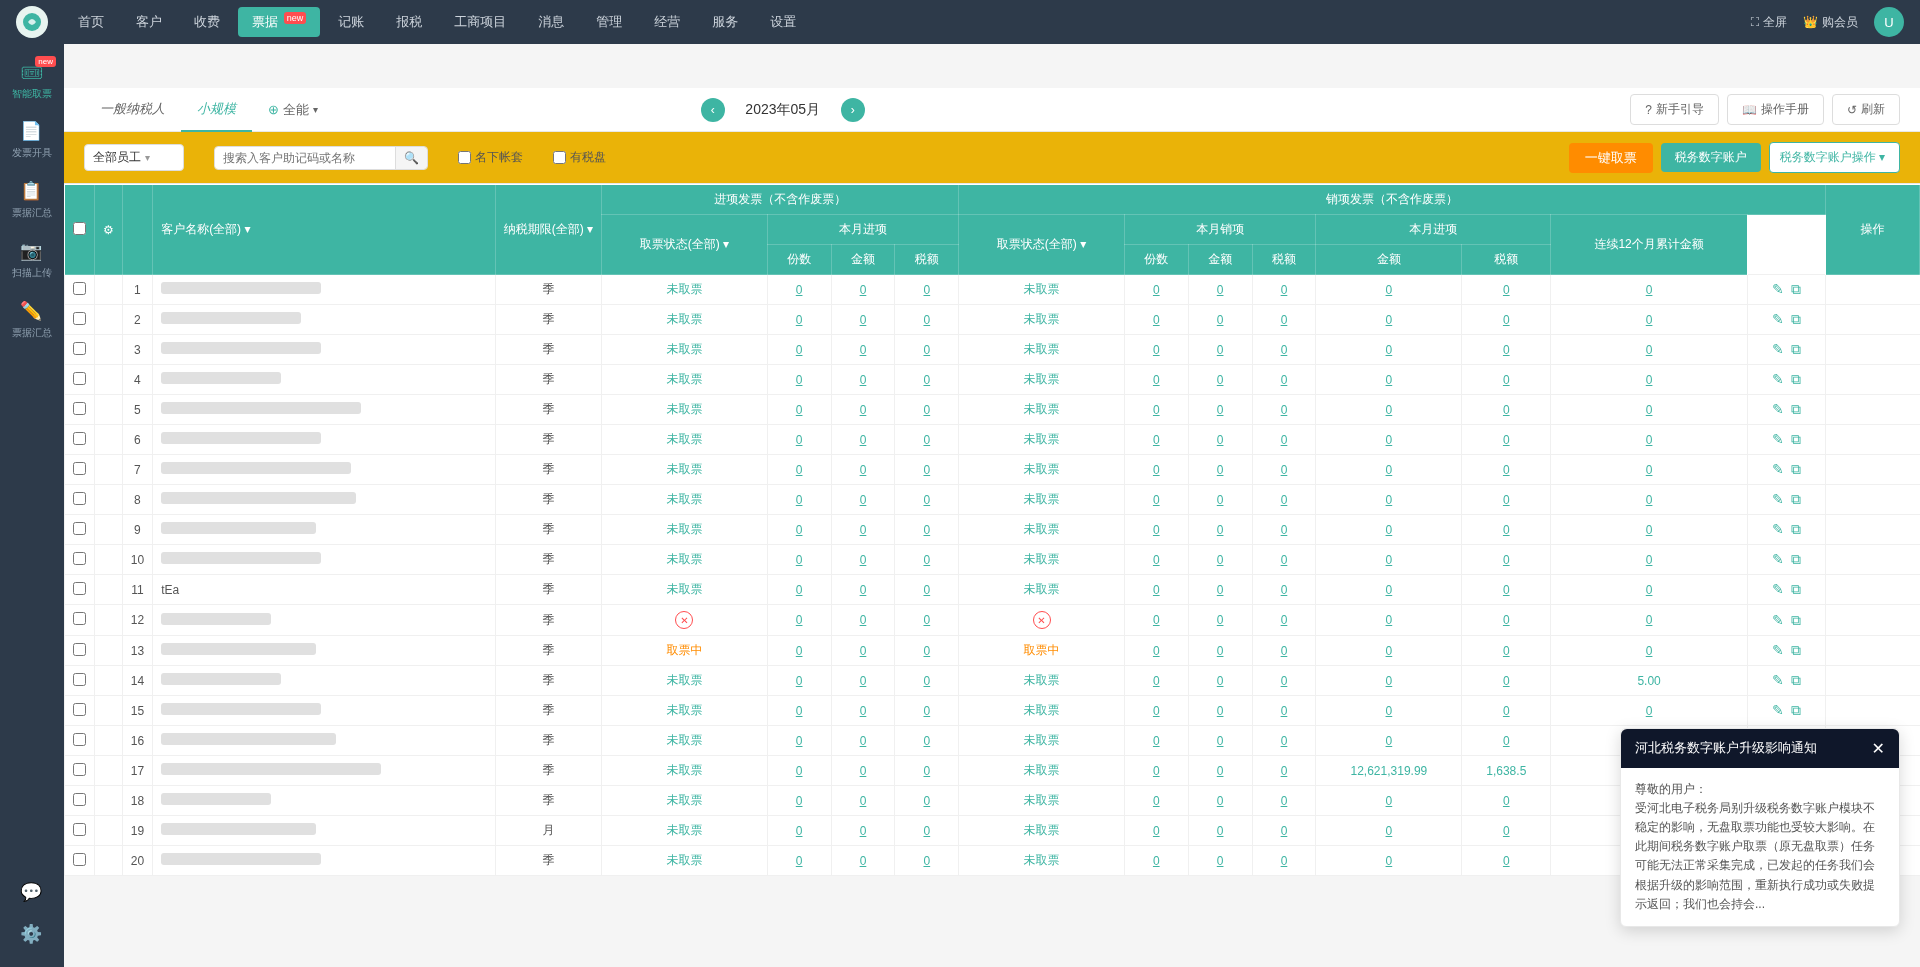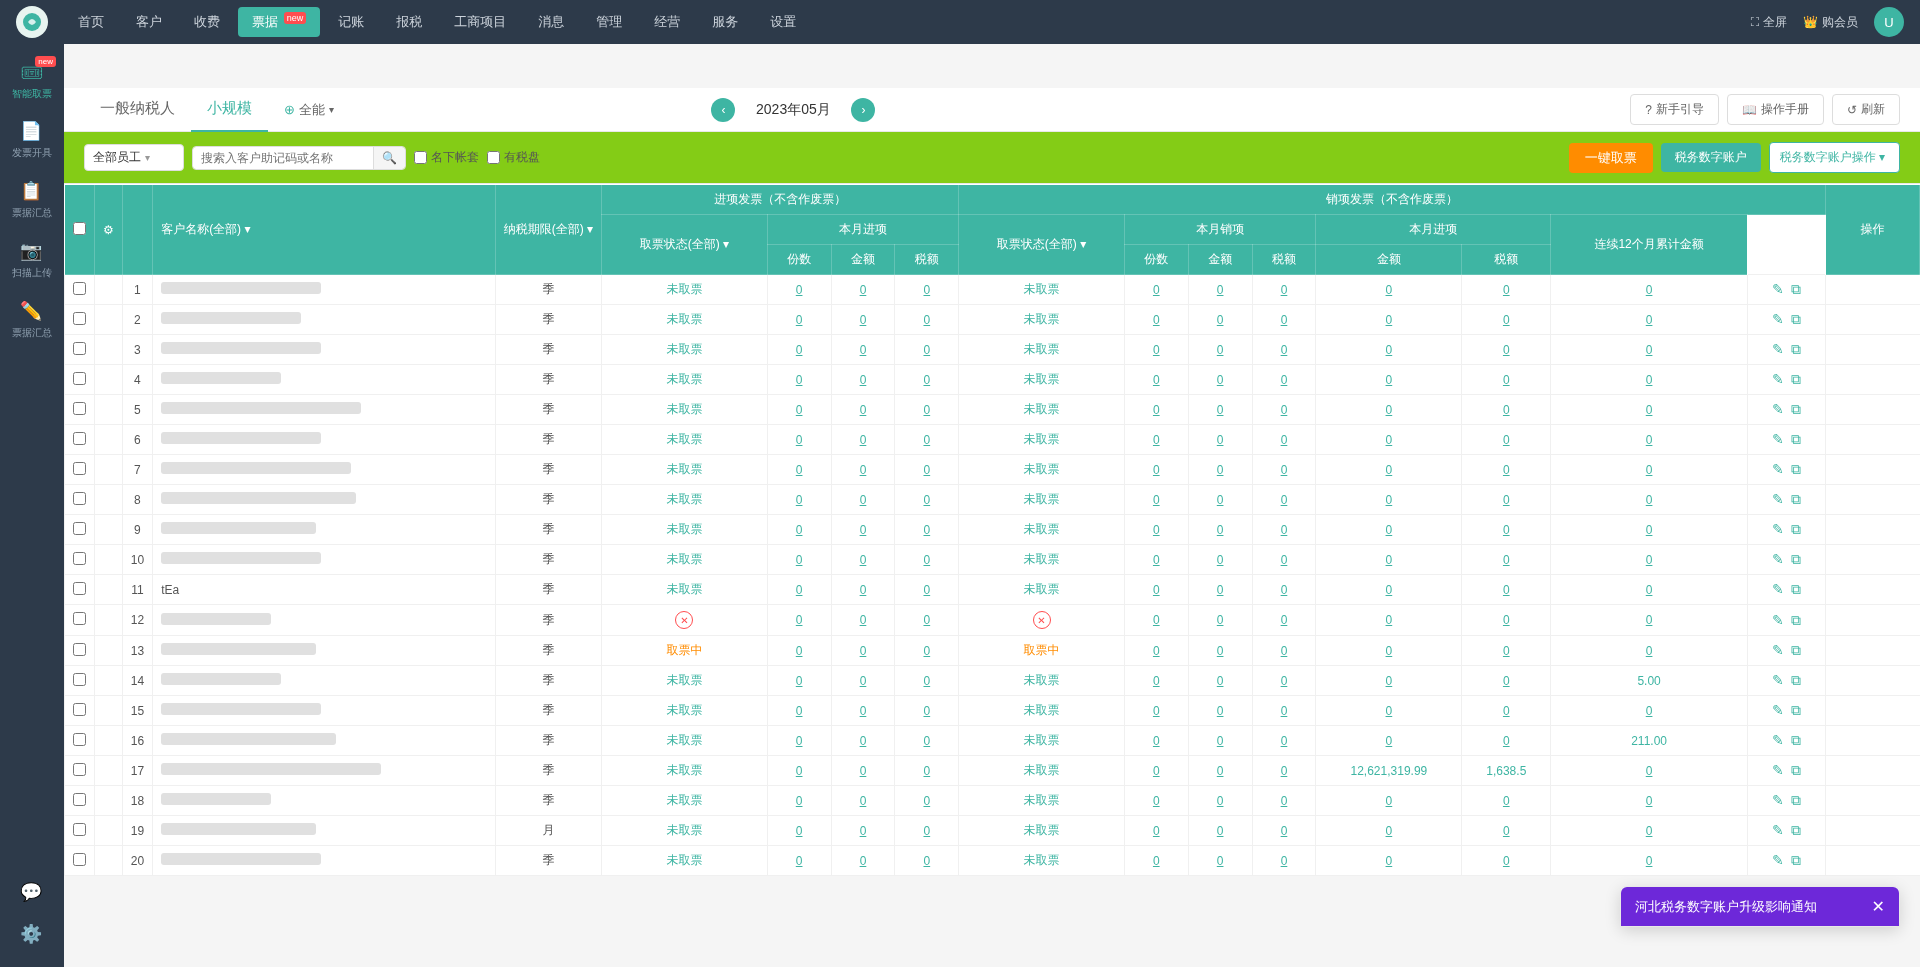--- a/index.html
+++ b/index.html
@@ -18,32 +18,32 @@
 
     
     .sidebar { position: fixed; left: 0; top: 44px; bottom: 0; width: 64px; background: #2d3a4a; display: flex; flex-direction: column; align-items: center; padding-top: 8px; z-index: 10; }
     .sidebar-item { display: flex; flex-direction: column; align-items: center; padding: 10px 0; width: 100%; cursor: pointer; color: #8fa0b0; font-size: 11px; gap: 4px; }
     .sidebar-item .icon { font-size: 18px; }
     .sidebar-item.active { color: #3eb5a3; }
     .sidebar-bottom { margin-top: auto; padding-bottom: 12px; }
 
     
     .main { margin-left: 64px; margin-top: 44px; padding: 0; }
-    .sub-tab { padding: 0 16px; height: 44px; display: flex; align-items: center; cursor: pointer; color: #666; font-size: 15px; border-bottom: 2px solid transparent; }
+    .sub-tab { padding: 0 16px; height: 44px; display: flex; align-items: center; cursor: pointer; color: #666; font-size: 13px; border-bottom: 2px solid transparent; font-style: italic; }
     .sub-tab.active { color: #3eb5a3; border-bottom: 2px solid #3eb5a3; font-weight: 500; }
     .sub-tab-scope { display: flex; align-items: center; gap: 4px; margin-left: 16px; cursor: pointer; color: #666; font-size: 13px; }
     .sub-tab-scope .chevron { font-size: 10px; }
     .month-nav { display: flex; align-items: center; gap: 8px; margin-left: auto; margin-right: auto; }
     .month-nav .arrow { width: 24px; height: 24px; background: #3eb5a3; border-radius: 50%; display: flex; align-items: center; justify-content: center; cursor: pointer; color: #fff; font-size: 12px; }
     .month-label { font-size: 14px; font-weight: 500; color: #333; min-width: 100px; text-align: center; }
     .top-actions { margin-left: auto; display: flex; align-items: center; gap: 8px; }
     .btn-action { padding: 6px 14px; border-radius: 4px; cursor: pointer; font-size: 12px; border: 1px solid #ddd; background: #fff; color: #666; display: flex; align-items: center; gap: 4px; }
 
     
-    .filter-bar { background: #84cc16; padding: 10px 20px; display: flex; align-items: center; gap: 8px; border-bottom: 1px solid #e8e8e8; }
+    .filter-bar { background: #eab308; padding: 10px 20px; display: flex; align-items: center; gap: 30px; border-bottom: 1px solid #e8e8e8; }
     .select-box { display: flex; align-items: center; border: 1px solid #ddd; border-radius: 4px; padding: 4px 8px; gap: 4px; font-size: 12px; cursor: pointer; background: #fff; min-width: 100px; }
     .select-box .chevron { font-size: 10px; color: #999; }
     .search-input-wrap { display: flex; align-items: flex-end; border: 1px solid #ddd; border-radius: 4px; overflow: hidden; }
     .search-input-wrap input { border: none; outline: none; padding: 4px 8px; font-size: 12px; width: 180px; }
     .search-input-wrap .search-btn { background: #f5f5f5; border-left: 1px solid #ddd; padding: 4px 8px; cursor: pointer; }
     .checkbox-label { display: flex; align-items: center; gap: 4px; font-size: 12px; cursor: pointer; color: #555; }
     .filter-right { margin-left: auto; display: flex; align-items: center; gap: 8px; }
     .btn-primary { background: #ff8c00; color: #fff; border: none; padding: 6px 16px; border-radius: 4px; cursor: pointer; font-size: 13px; font-weight: 500; }
     .btn-teal { background: #3eb5a3; color: #fff; border: none; padding: 6px 14px; border-radius: 4px; cursor: pointer; font-size: 12px; }
     .btn-outline-teal { background: #fff; color: #3eb5a3; border: 1px solid #3eb5a3; padding: 6px 10px; border-radius: 4px; cursor: pointer; font-size: 12px; display: flex; align-items: center; gap: 4px; }
@@ -59,21 +59,21 @@
     tbody td.name-cell { text-align: left; max-width: 220px; overflow: hidden; }
     .blurred { background: #e0e0e0; border-radius: 3px; display: inline-block; height: 12px; }
     .status-normal { color: #3eb5a3; }
     .status-fetching { color: #ff8c00; }
     .action-icon { cursor: pointer; color: #3eb5a3; margin: 0 2px; font-size: 14px; }
     .zero-link { color: #3eb5a3; text-decoration: underline; cursor: pointer; }
     .num-link { color: #3eb5a3; cursor: pointer; }
     
     
     .notification-popup { position: fixed; right: 20px; bottom: 40px; width: 280px; background: #fff; border: 1px solid #e8e8e8; border-radius: 6px; box-shadow: 0 4px 16px rgba(0,0,0,0.15); z-index: 100; padding: 0; }
-    .popup-header { background: #6d28d9; color: #fff; padding: 10px 14px; border-radius: 6px 6px 0 0; font-size: 13px; font-weight: 500; display: flex; justify-content: space-between; align-items: center; }
+    .popup-header { background: #0f172a; color: #fff; padding: 10px 14px; border-radius: 6px 6px 0 0; font-size: 13px; font-weight: 500; display: flex; justify-content: space-between; align-items: center; }
     .popup-body { padding: 12px 14px; font-size: 12px; color: #555; line-height: 1.6; max-height: 200px; overflow-y: auto; }
     .popup-close { cursor: pointer; font-size: 16px; color: #fff; }
 
     
     .status-bar { background: #fff; padding: 6px 20px; display: flex; align-items: center; justify-content: space-between; border-top: 1px solid #e8e8e8; font-size: 12px; color: #888; position: sticky; bottom: 0; }
     .status-bar a { color: #ff8c00; text-decoration: none; }
 
     
     .icon-circle-error { display: inline-flex; align-items: center; justify-content: center; width: 18px; height: 18px; border-radius: 50%; border: 1.5px solid #ff4d4f; color: #ff4d4f; font-size: 10px; }
   </style>
@@ -688,13 +688,17 @@
     </table>
   </div>
 
 </div>
 
 <div class="notification-popup">
   <div class="popup-header">
     <span>河北税务数字账户升级影响通知</span>
     <span class="popup-close">✕</span>
   </div>
+  <div class="popup-body">
+    <p style="white-space:pre-line;">尊敬的用户：
+受河北电子税务局别升级税务数字账户模块不稳定的影响，无盘取票功能也受较大影响。在此期间税务数字账户取票（原无盘取票）任务可能无法正常采集完成，已发起的任务我们会根据升级的影响范围，重新执行成功或失败提示返回；我们也会持会...</p>
+  </div>
 </div>
 
 </body></html>

